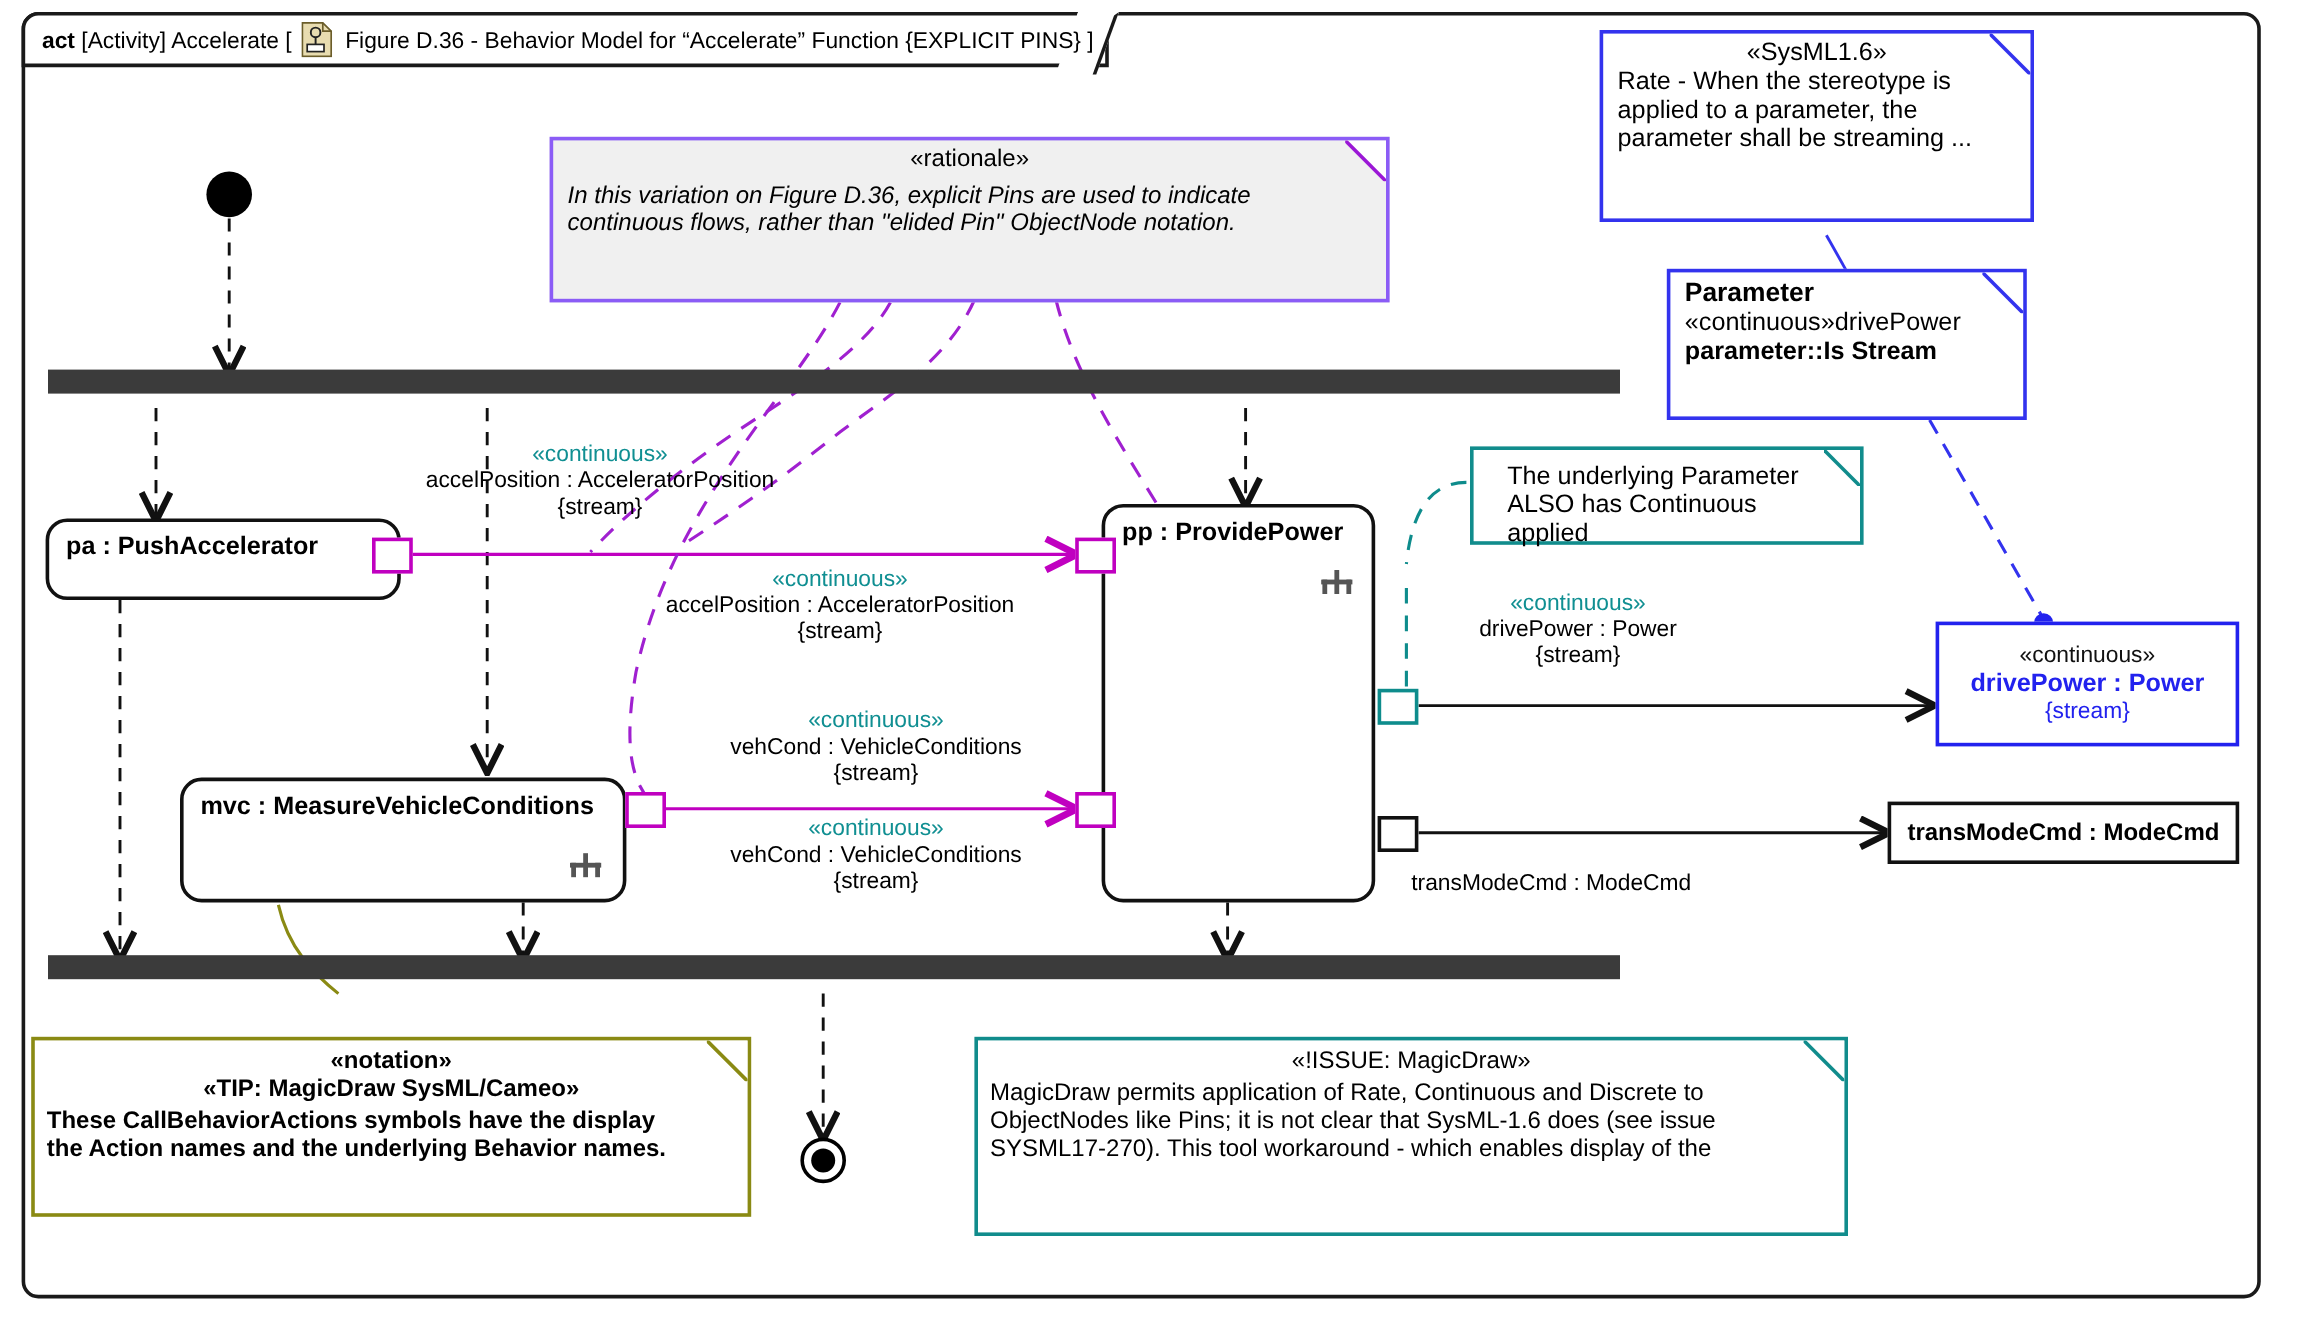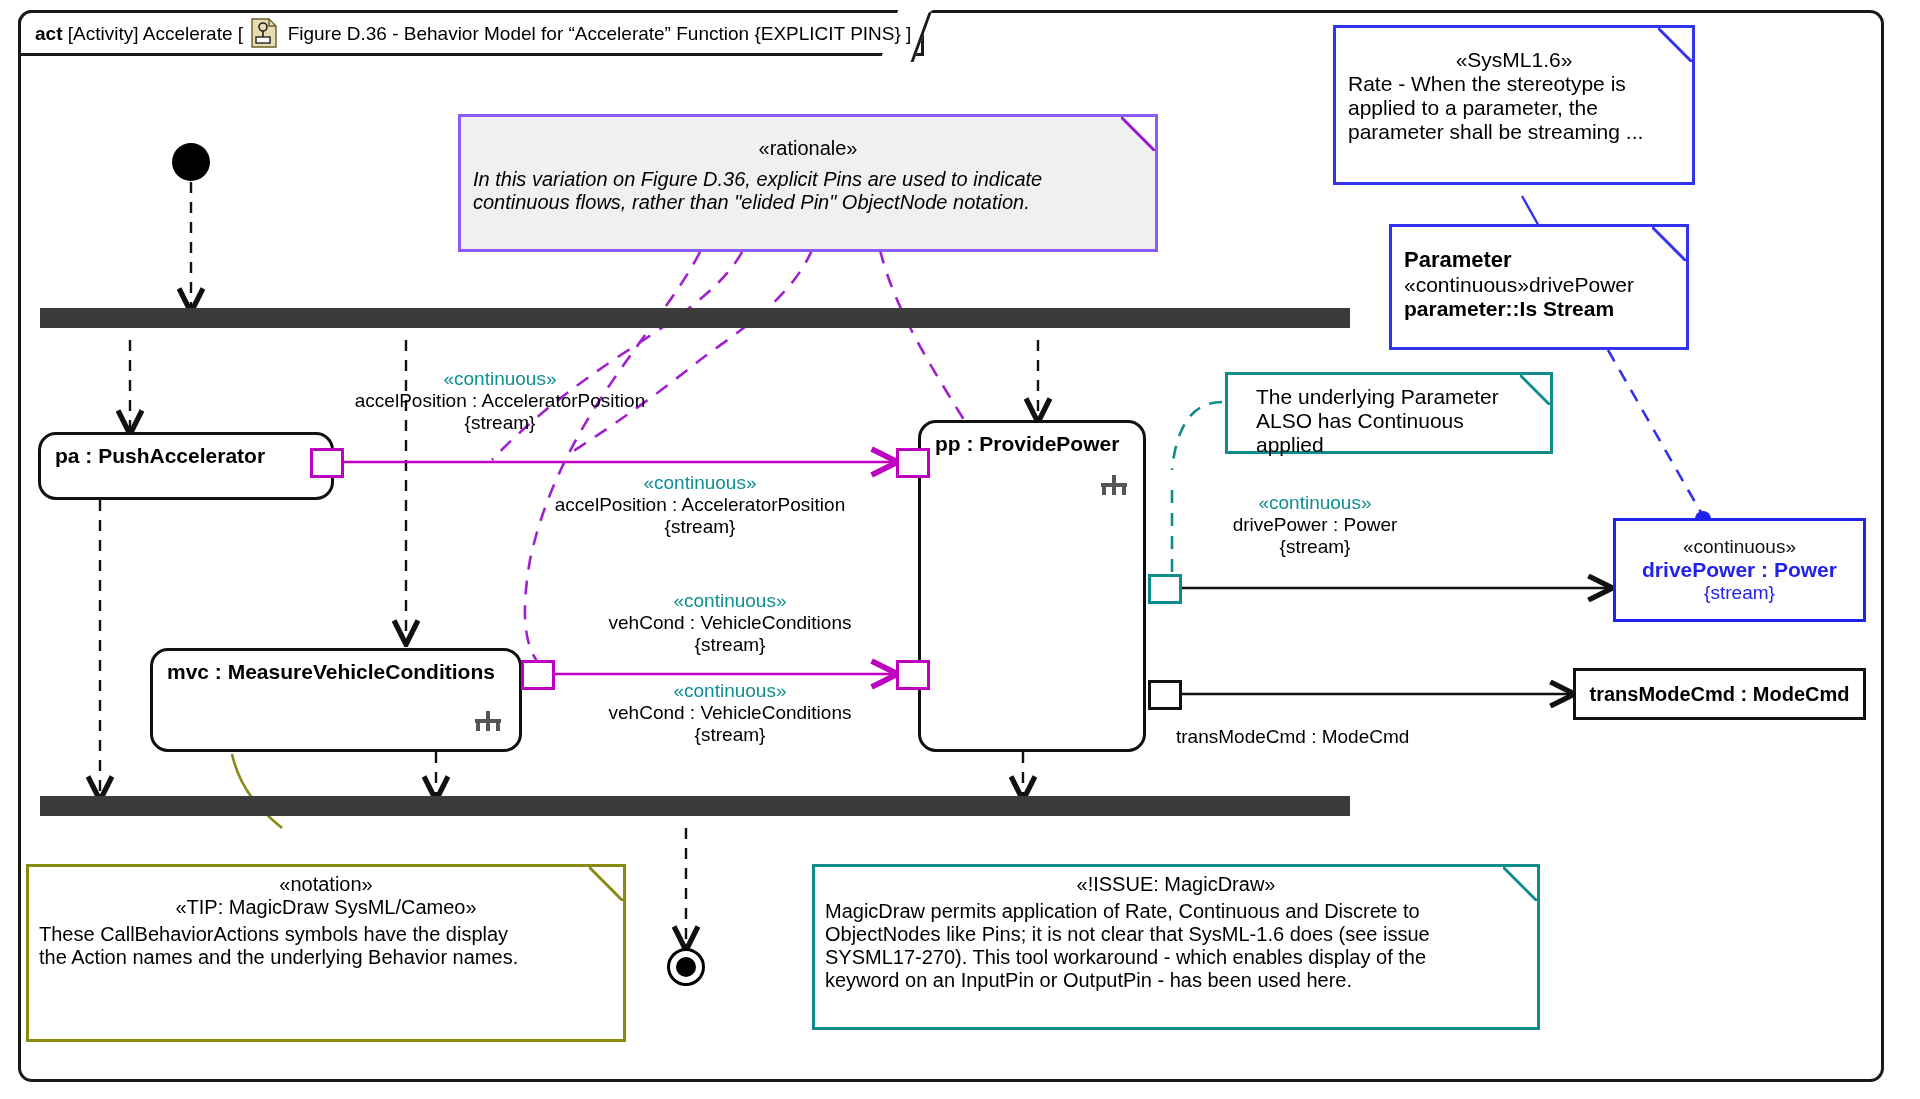--- a/index.html
+++ b/index.html
@@ -58,21 +58,21 @@
   
   .initial{position:absolute;width:38px;height:38px;border-radius:50%;background:#000;}
   .final-outer{position:absolute;width:38px;height:38px;border-radius:50%;border:3px solid #000;box-sizing:border-box;background:#fff;}
   .final-inner{position:absolute;width:20px;height:20px;border-radius:50%;background:#000;}
 
   
   .pin{position:absolute;box-sizing:border-box;background:#fff;}
 
   
   .note{position:absolute;box-sizing:border-box;background:#fff;}
-  .note .body{position:relative;z-index:2;padding:20px 12px;}
+  .note .body{position:relative;z-index:2;padding:4px 12px;}
   .note .fold{position:absolute;top:0;right:0;}
   .note .ln{display:block;}
   .stereo{display:block;text-align:center;}
 
   
   .lbl{position:absolute;font-size:19px;color:#000;white-space:nowrap;}
   .lbl .cont{color:#108f92;}
   .center{text-align:center;}
 
   svg.overlay{position:absolute;left:0;top:0;width:1920px;height:1099px;pointer-events:none;}
@@ -291,21 +291,21 @@
         <path d="M0 0 L30 30 L30 0 Z" fill="#ffffff"></path>
         <path d="M0 0 L30 30" stroke="#118c8c" stroke-width="3" fill="none"></path>
       </svg>
     </div>
     <div class="body" style="padding:10px 28px;">
       <span class="ln" style="font-size:21px;">The underlying Parameter</span>
       <span class="ln" style="font-size:21px;">ALSO has Continuous applied</span>
     </div>
   </div>
 
-  <div class="note" style="left:26px;top:864px;width:600px;height:178px;border:3px solid #8a8a13;">
+  <div class="note" style="left:26px;top:864px;width:600px;height:150px;border:3px solid #8a8a13;font-weight:bold;">
     <div class="fold">
       <svg width="34" height="34" viewBox="0 0 34 34">
         <path d="M0 0 L34 34 L34 0 Z" fill="#ffffff"></path>
         <path d="M0 0 L34 34" stroke="#8a8a13" stroke-width="3" fill="none"></path>
       </svg>
     </div>
     <div class="body" style="padding:6px 10px;">
       <span class="stereo" style="font-size:20px;">«notation»</span>
       <span class="stereo" style="font-size:20px;margin-bottom:4px;text-align:center;">«TIP: MagicDraw SysML/Cameo»</span>
       <span class="ln" style="font-size:20px;">These CallBehaviorActions symbols have the display</span>
@@ -318,17 +318,16 @@
       <svg width="34" height="34" viewBox="0 0 34 34">
         <path d="M0 0 L34 34 L34 0 Z" fill="#ffffff"></path>
         <path d="M0 0 L34 34" stroke="#118c8c" stroke-width="3" fill="none"></path>
       </svg>
     </div>
     <div class="body" style="padding:6px 10px;">
       <span class="stereo" style="font-size:20px;margin-bottom:4px;">«!ISSUE: MagicDraw»</span>
       <span class="ln" style="font-size:20px;">MagicDraw permits application of Rate, Continuous and Discrete to</span>
       <span class="ln" style="font-size:20px;">ObjectNodes like Pins; it is not clear that SysML-1.6 does (see issue</span>
       <span class="ln" style="font-size:20px;">SYSML17-270). This tool workaround - which enables display of the</span>
-      <span class="ln" style="font-size:20px;">keyword on an InputPin or OutputPin - has been used here.</span>
     </div>
   </div>
 
 </div>
 
 </body></html>

